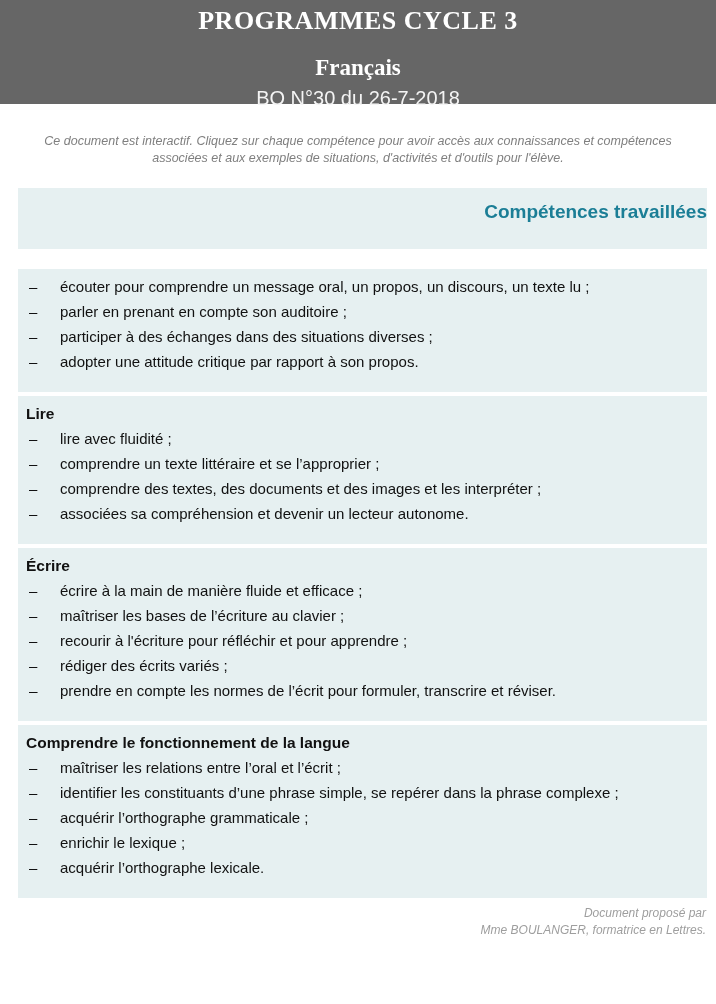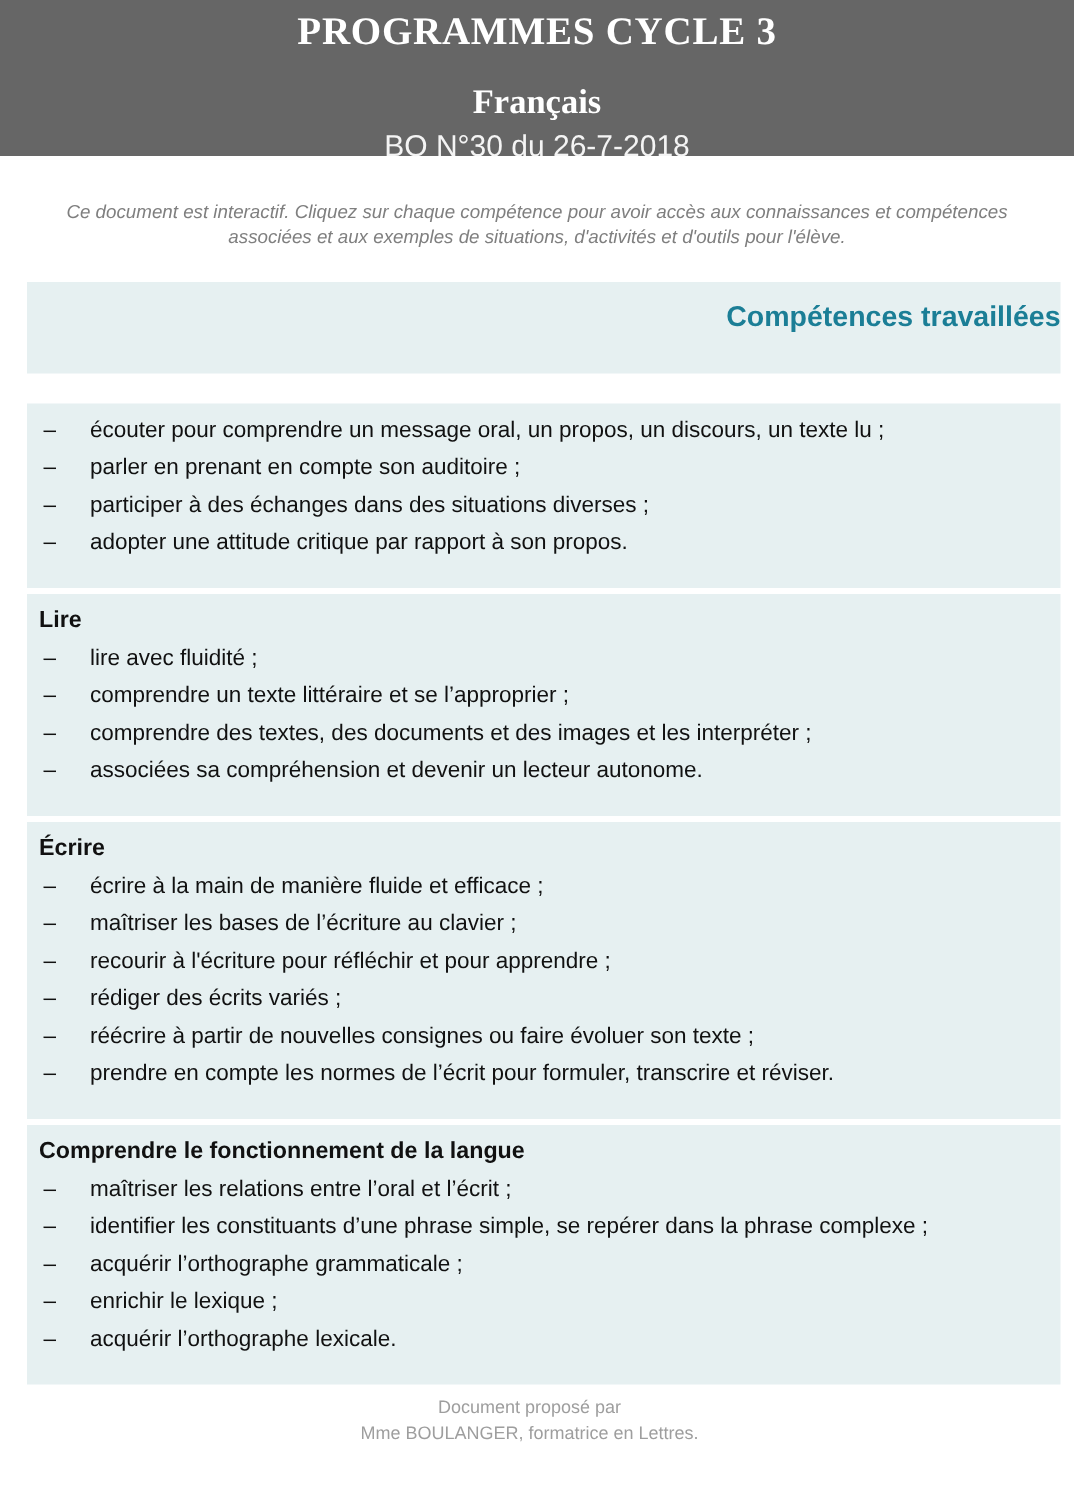--- a/index.html
+++ b/index.html
@@ -82,24 +82,25 @@
     font-size:15px;
     line-height:25px;
     color: var(--body-text, #111111);
     cursor:pointer;
   }
   .dash { position:absolute; left:3px; top:0; }
 
   
   .credits {
     margin:7px 10px 0 0;
-    text-align:center;
+    text-align:right;
     font-size:12px;
     line-height:17px;
     color: var(--footer-text, #9e9e9e);
+    font-style: italic;
   }
 </style>
 </head>
 <body>
 
 <div class="page">
 
   <header class="band">
     <div class="band-title1">PROGRAMMES CYCLE 3</div>
     <div class="band-title2">Français</div>
@@ -130,21 +131,21 @@
             <li class="item"><span class="dash">–</span><span>associées sa compréhension et devenir un lecteur autonome.</span></li>
           </ul>
         </section>
         <section class="section">
           <h2 class="section-title">Écrire</h2>
           <ul class="item-list">
             <li class="item"><span class="dash">–</span><span>écrire à la main de manière fluide et efficace ;</span></li>
             <li class="item"><span class="dash">–</span><span>maîtriser les bases de l’écriture au clavier ;</span></li>
             <li class="item"><span class="dash">–</span><span>recourir à l'écriture pour réfléchir et pour apprendre ;</span></li>
             <li class="item"><span class="dash">–</span><span>rédiger des écrits variés ;</span></li>
-            <li class="item"><span class="dash">–</span><span>réécrire à partir de nouvelles consignes ou faire évoluer son texte ;</span></li>
+            <li class="item"><span class="dash">–</span></li>
             <li class="item"><span class="dash">–</span><span>prendre en compte les normes de l’écrit pour formuler, transcrire et réviser.</span></li>
           </ul>
         </section>
         <section class="section">
           <h2 class="section-title">Comprendre le fonctionnement de la langue</h2>
           <ul class="item-list">
             <li class="item"><span class="dash">–</span><span>maîtriser les relations entre l’oral et l’écrit ;</span></li>
             <li class="item"><span class="dash">–</span><span>identifier les constituants d’une phrase simple, se repérer dans la phrase complexe ;</span></li>
             <li class="item"><span class="dash">–</span><span>acquérir l’orthographe grammaticale ;</span></li>
             <li class="item"><span class="dash">–</span><span>enrichir le lexique ;</span></li>

